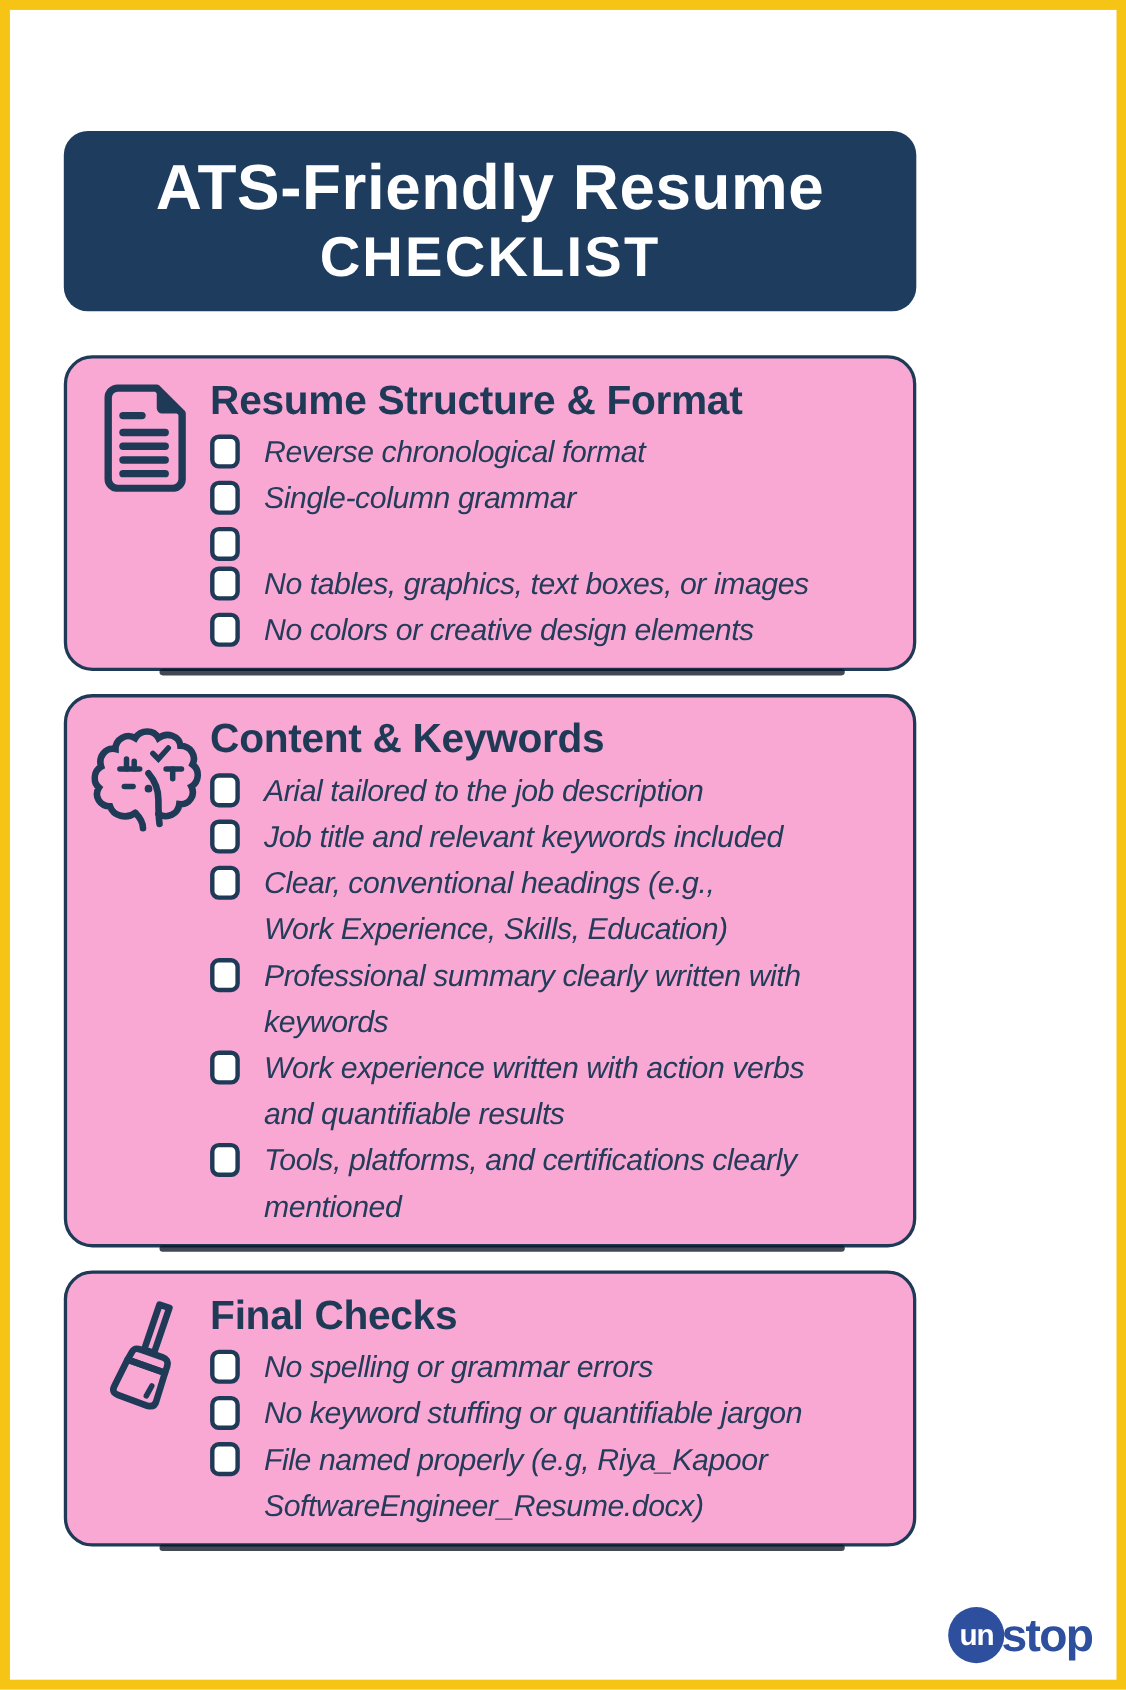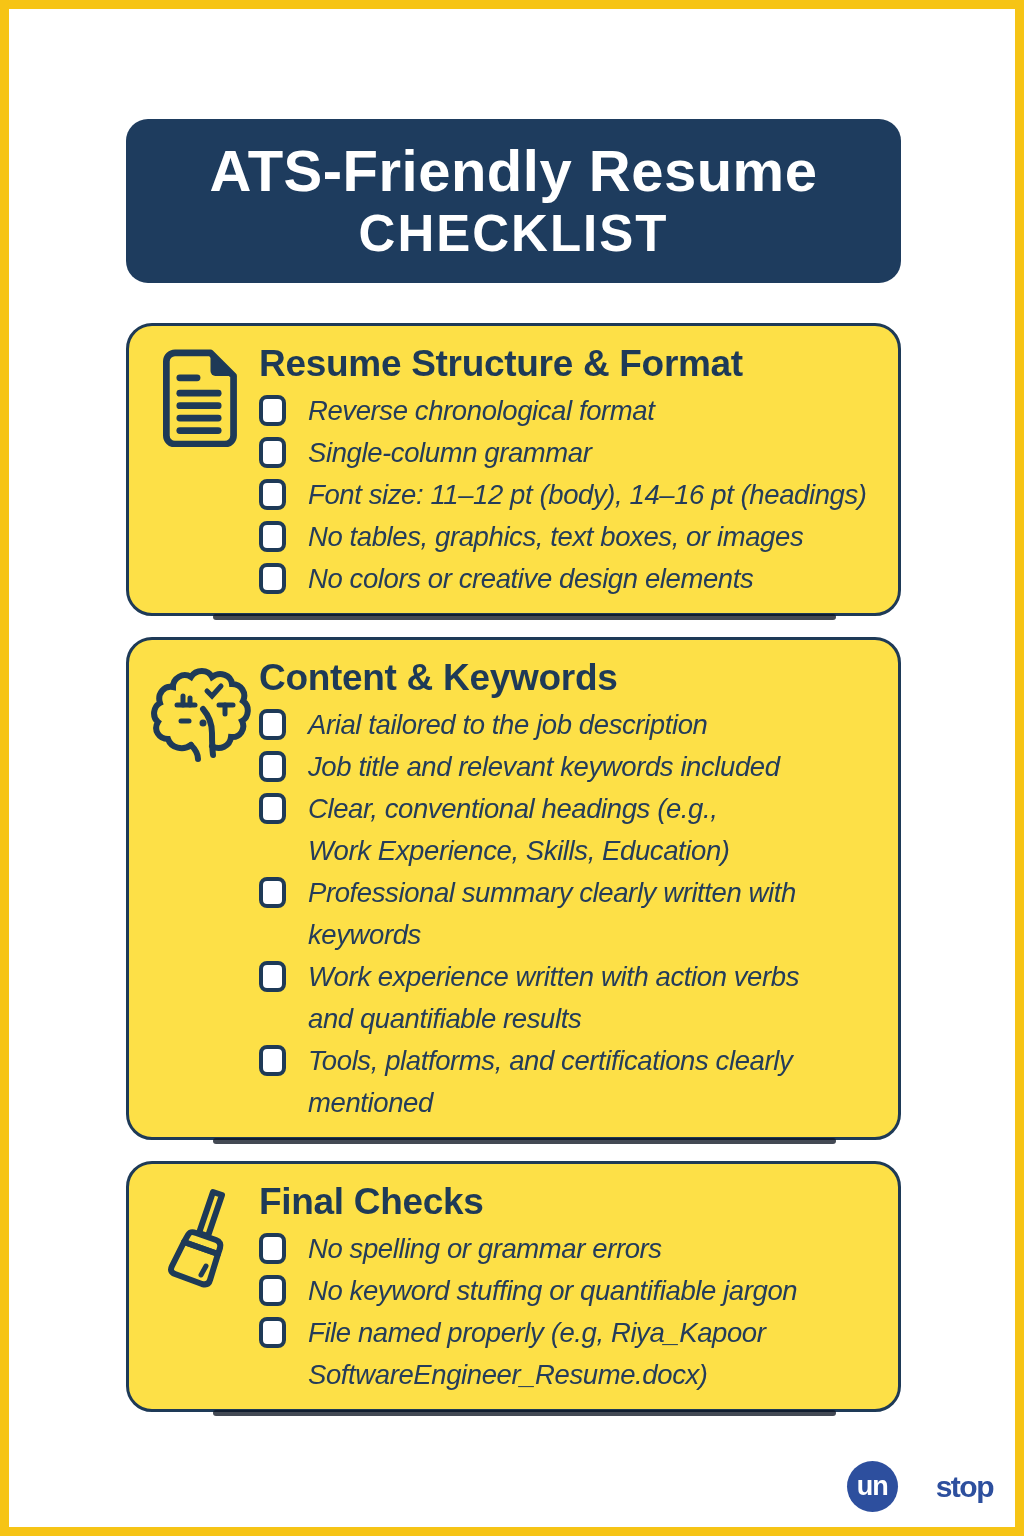--- a/index.html
+++ b/index.html
@@ -7,40 +7,40 @@
   body {
     width: 1024px; height: 1536px;
     background: #ffffff;
     border: 9px solid #F6C415;
     font-family: "Liberation Sans", sans-serif;
     position: relative;
     overflow: hidden;
   }
   .page {
     width: 100%; height: 100%;
-    padding: 110px 116px 0 117px;
+    padding: 110px 116px 0 49px;
     position: relative;
   }
   
   .title-box {
     width: 775px; height: 164px;
     background: #1E3C5E;
     border-radius: 22px;
     display: flex; flex-direction: column;
     align-items: center; justify-content: center;
     color: #ffffff;
     margin-bottom: 40px;
   }
   .title-line1 { font-size: 58px; font-weight: bold; line-height: 1.12; letter-spacing: 0.5px; }
   .title-line2 { font-size: 51px; font-weight: bold; letter-spacing: 2px; }
 
   
   .card {
     width: 775px;
-    background: #fde047;
+    background: #f9a8d4;
     border: 3px solid #1E3A57;
     border-radius: 26px;
     padding: 15px 14px 13px 22px;
     display: grid;
     grid-template-columns: 108px 1fr;
     position: relative;
   }
   .card + .card { margin-top: 21px; }
   .card::after { 
     content: "";
@@ -79,37 +79,37 @@
     line-height: 42px;
     color: #243C5A;
     letter-spacing: -0.4px;
     white-space: pre-line;
   }
 
   
   .logo {
     position: absolute;
     right: 22px; bottom: 15px;
-    display: flex; align-items: center; gap: 41px;
+    display: flex; align-items: center;
   }
   .logo-circle {
     width: 51px; height: 51px;
     background: #2D4F9E;
     border-radius: 50%;
     color: #ffffff;
     font-weight: bold;
     font-size: 27px;
     letter-spacing: -1px;
     display: flex; align-items: center; justify-content: center;
     z-index: 1;
   }
   .logo-rest {
     color: #2D4F9E;
     font-weight: bold;
-    font-size: 30px;
+    font-size: 42px;
     letter-spacing: -1.5px;
     margin-left: -3px;
   }
 </style>
 </head>
 <body>
 
 <div class="page">
 
   <header class="title-box">
@@ -141,21 +141,20 @@
   </li>
 
   <li class="check-item">
     <span class="checkbox"></span>
     <span class="item-text">Single-column grammar</span>
   </li>
 
 
   <li class="check-item">
     <span class="checkbox"></span>
-    <span class="item-text">Font size: 11–12 pt (body), 14–16 pt (headings)</span>
   </li>
 
   <li class="check-item">
     <span class="checkbox"></span>
     <span class="item-text">No tables, graphics, text boxes, or images</span>
   </li>
 
   <li class="check-item">
     <span class="checkbox"></span>
     <span class="item-text">No colors or creative design elements</span>

